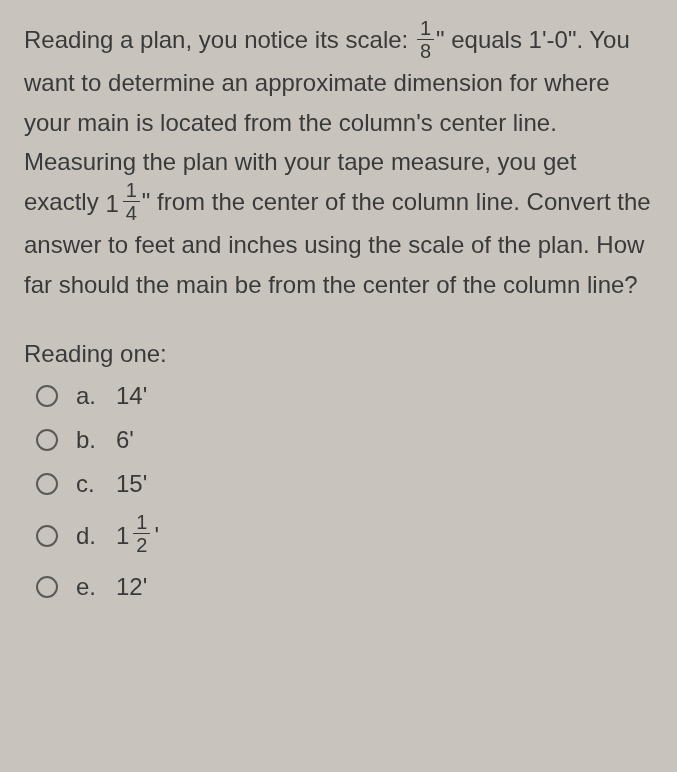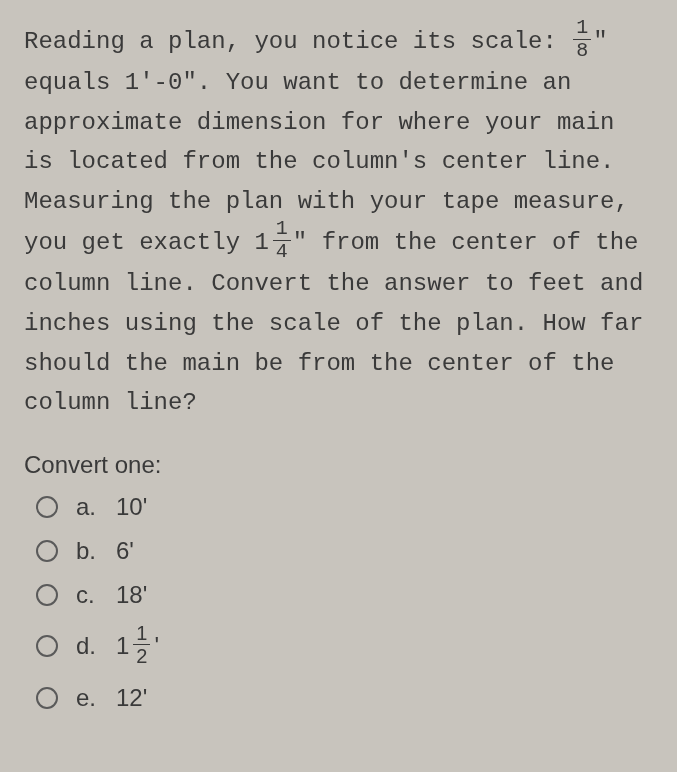--- a/index.html
+++ b/index.html
@@ -12,22 +12,21 @@
       height: 772px;
       background: #c8c4bd;
       font-family: Arial, Helvetica, sans-serif;
       color: #3a3a3a;
       padding: 20px 24px;
       overflow: hidden;
     }
     .question-text {
       font-size: 24px;
       line-height: 1.65;
-      margin-bottom: 28px;
-      font-family: Liberation Mono, monospace;
+      margin-bottom: 36px;
     }
     .frac {
       display: inline-block;
       vertical-align: middle;
       text-align: center;
       font-size: 20px;
       line-height: 1;
       position: relative;
       top: -2px;
       margin: 0 2px;
@@ -89,40 +88,40 @@
       margin-left: 2px;
     }
   </style>
 </head>
 <body>
 
 <div class="question-text">
   <span>Reading a plan, you notice its scale: </span><span class="frac"><span class="num">1</span><span class="den">8</span></span><span>" equals 1'-0". You want to determine an approximate dimension for where your main is located from the column's center line. Measuring the plan with your tape measure, you get exactly </span><span class="mixed"><span class="whole">1</span><span class="frac"><span class="num">1</span><span class="den">4</span></span></span><span>" from the center of the column line. Convert the answer to feet and inches using the scale of the plan. How far should the main be from the center of the column line?</span>
 </div>
 
-<div class="select-label">Convert one:</div>
+<div class="select-label">Reading one:</div>
 
 <div class="options">
 
   <div class="option">
     <div class="radio"></div>
     <div class="opt-letter">a.</div>
-    <div class="opt-text">10'</div>
+    <div class="opt-text">14'</div>
   </div>
 
   <div class="option">
     <div class="radio"></div>
     <div class="opt-letter">b.</div>
     <div class="opt-text">6'</div>
   </div>
 
   <div class="option">
     <div class="radio"></div>
     <div class="opt-letter">c.</div>
-    <div class="opt-text">18'</div>
+    <div class="opt-text">15'</div>
   </div>
 
   <div class="option">
     <div class="radio"></div>
     <div class="opt-letter">d.</div>
     <div class="opt-frac-wrap">
       <span class="whole">1</span>
         <span class="frac">
           <span class="num">1</span>
           <span class="den">2</span>

